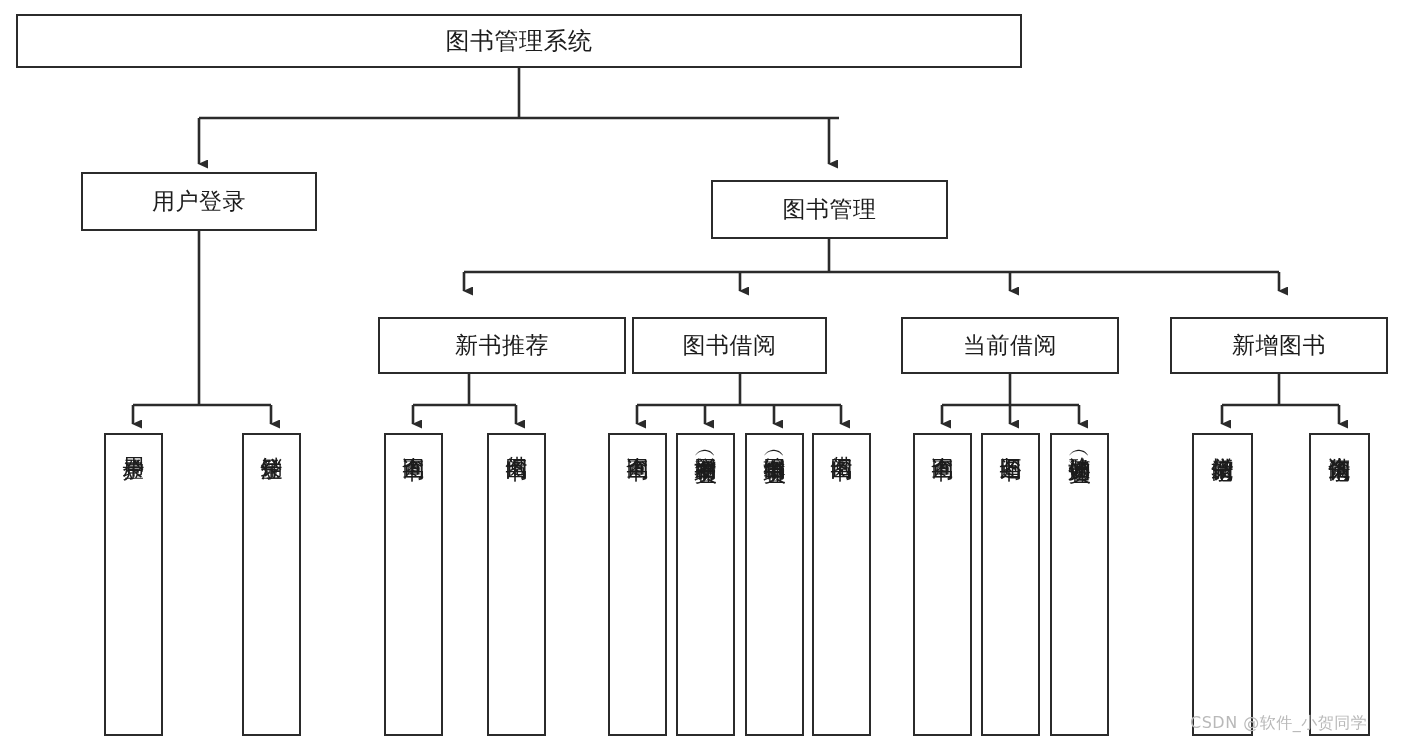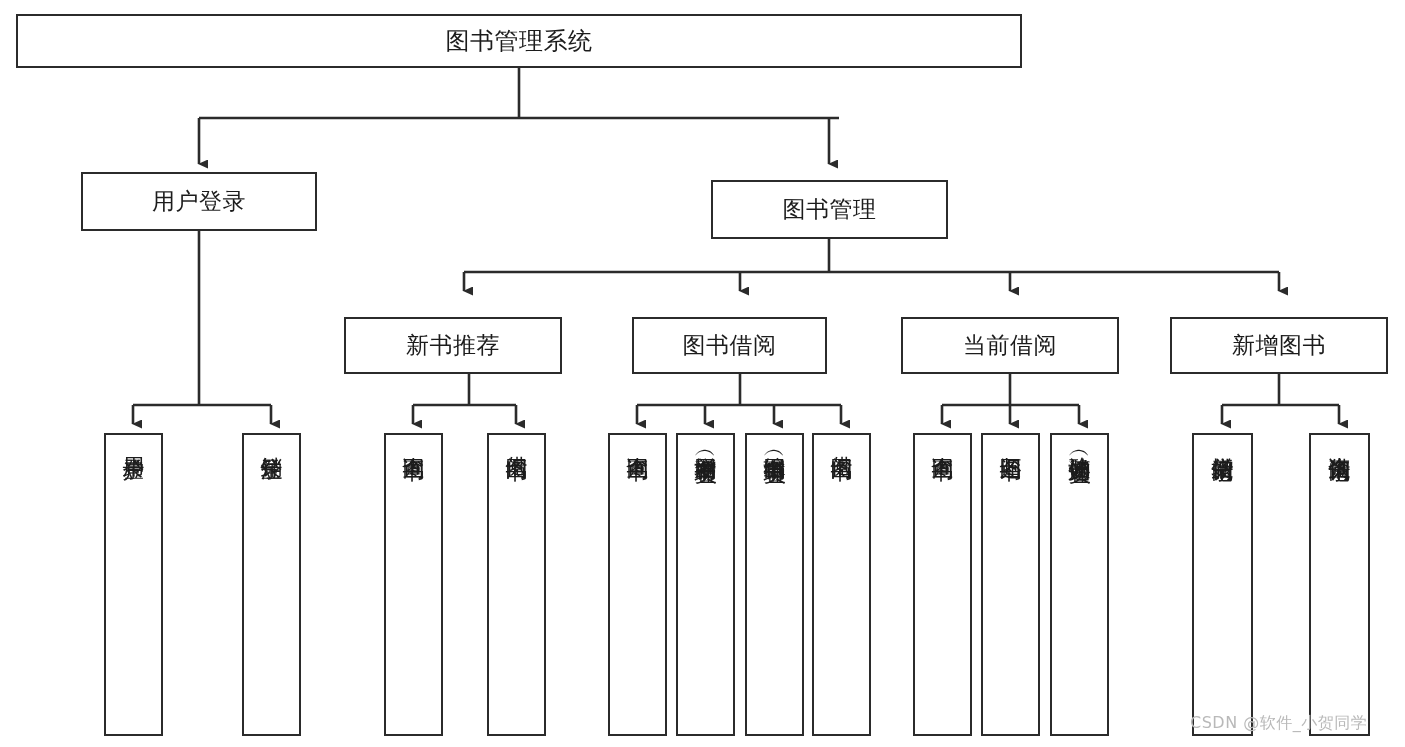--- a/index.html
+++ b/index.html
@@ -136,21 +136,21 @@
     <span class="node-label">图书管理系统</span>
   </div>
 
   <div class="node horizontal" style="left:81px; top:172px; width:236px; height:59px;">
     <span class="node-label">用户登录</span>
   </div>
   <div class="node horizontal" style="left:711px; top:172px; width:237px; height:59px;margin-top:8px;">
     <span class="node-label">图书管理</span>
   </div>
 
-  <div class="node horizontal" style="left:344px; top:317px; width:218px; height:57px;">
+  <div class="node horizontal" style="left:378px; top:317px; width:248px; height:57px;">
     <span class="node-label">新书推荐</span>
   </div>
   <div class="node horizontal" style="left:632px; top:317px; width:195px; height:57px;">
     <span class="node-label">图书借阅</span>
   </div>
   <div class="node horizontal" style="left:901px; top:317px; width:218px; height:57px;">
     <span class="node-label">当前借阅</span>
   </div>
   <div class="node horizontal" style="left:1170px; top:317px; width:218px; height:57px;">
     <span class="node-label">新增图书</span>

